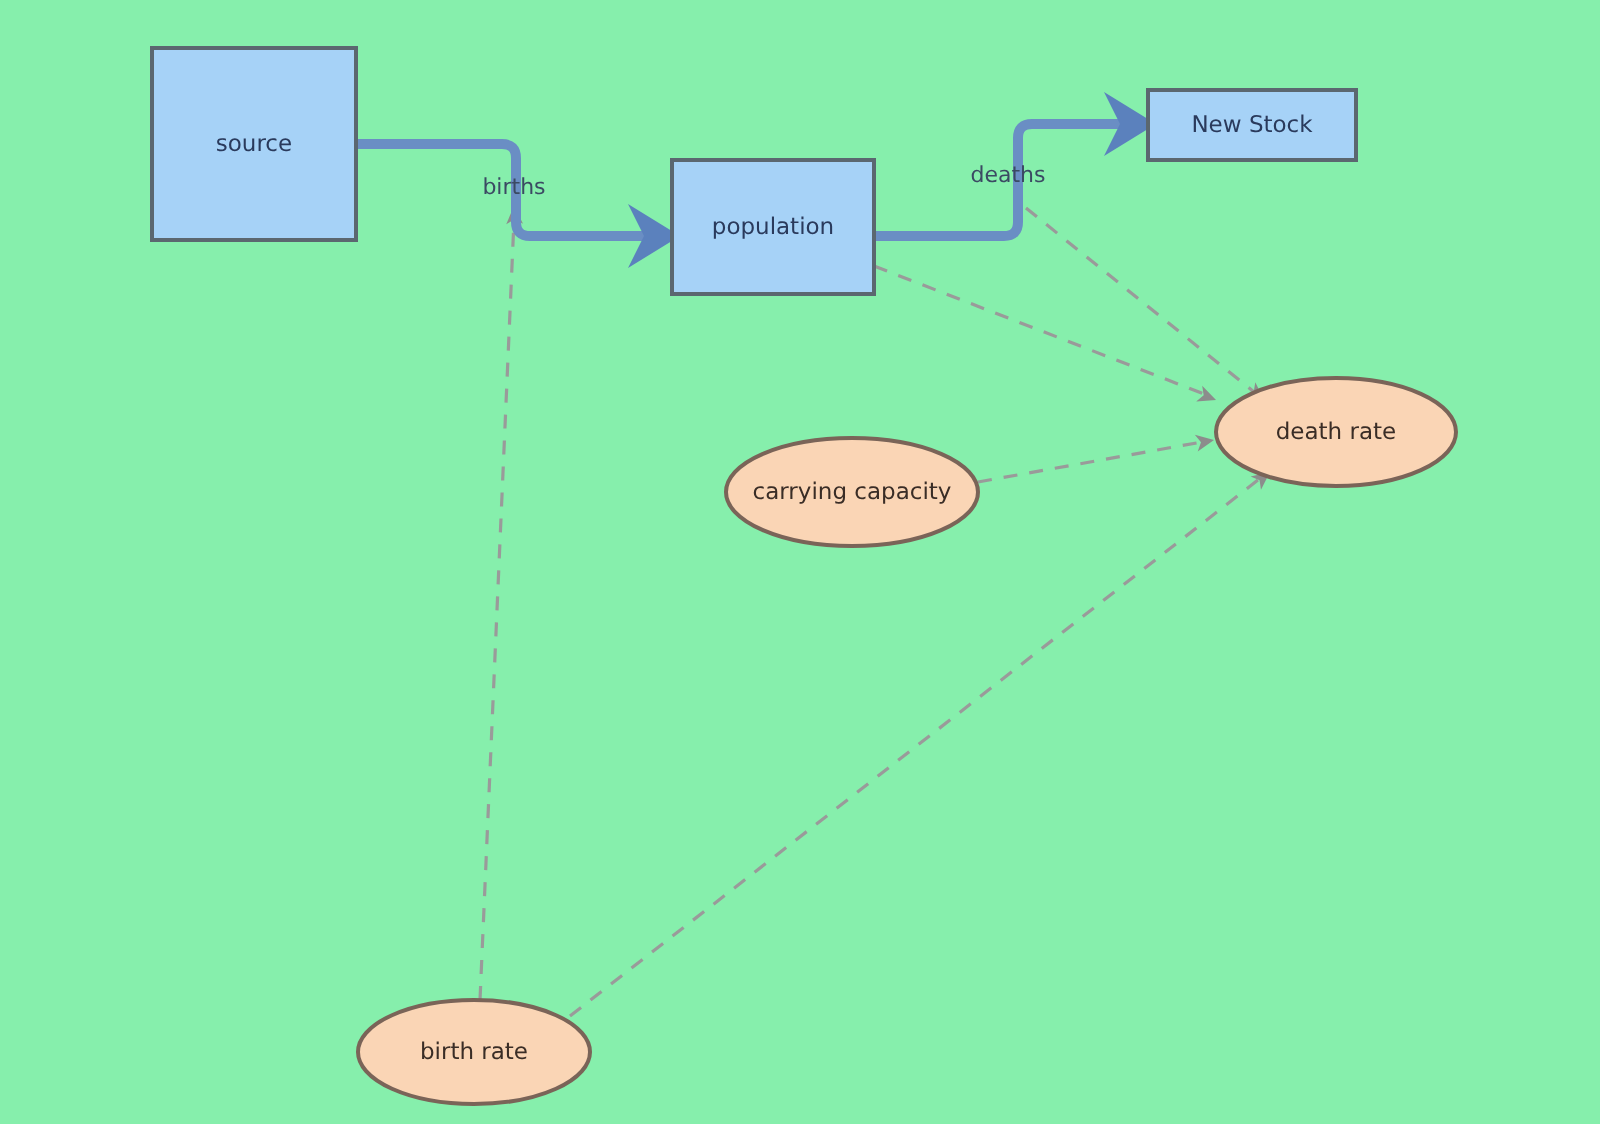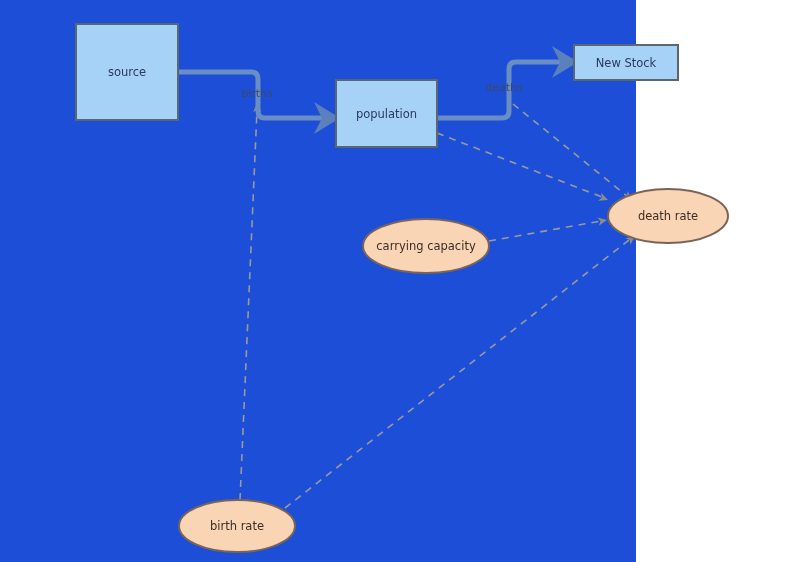--- a/index.html
+++ b/index.html
@@ -9,23 +9,23 @@
     background: #ffffff;
   }
   body {
     width: 800px;
     height: 562px;
     overflow: hidden;
     font-family: "DejaVu Sans", sans-serif;
   }
   #canvas {
     position: relative;
-    width: 636px;
+    width: 800px;
     height: 562px;
-    background: #1d4ed8;
+    background: #86efac;
   }
   svg#diagram {
     position: absolute;
     top: 0;
     left: 0;
     width: 800px;
     height: 562px;
     display: block;
   }
   .stock-rect {

